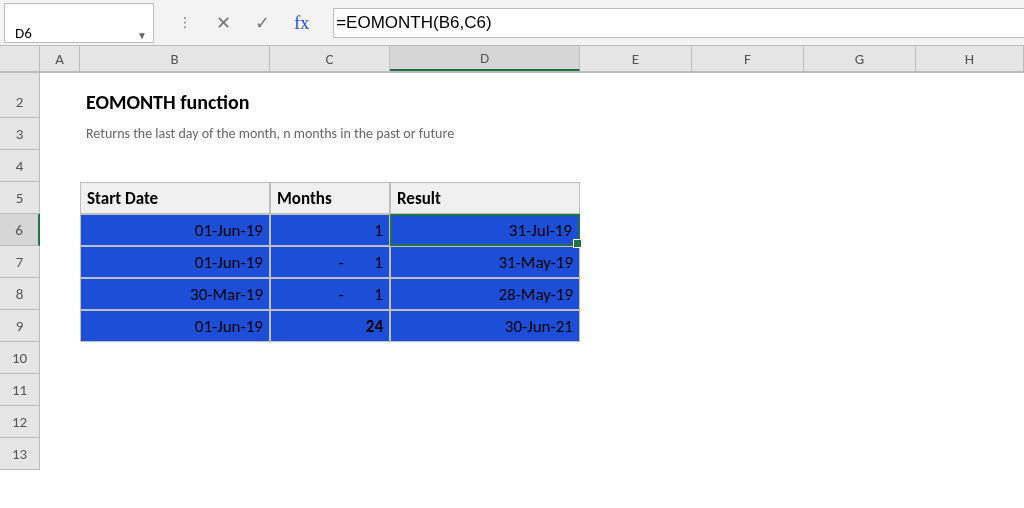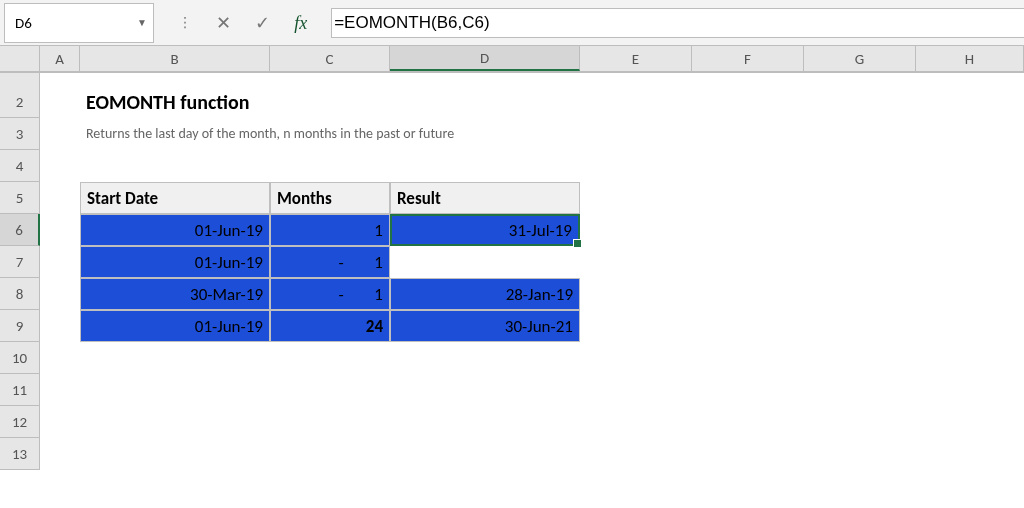--- a/index.html
+++ b/index.html
@@ -22,29 +22,29 @@
     background:var(--formula-bar-bg);
     border-bottom:1px solid var(--header-border);
     display:flex;
     align-items:center;
     padding:0;
   }
   .name-box{
     width:150px;height:40px;
     background:#fff;
     border:1px solid var(--header-border);
-    display:flex;align-items:center;justify-content:space-between;
+    display:flex;align-items:flex-end;justify-content:space-between;
     padding:0 6px 0 10px;
     margin-left:4px;
     font-size:15px;
   }
   .name-box .dd{color:#666;font-size:10px;}
   .fb-icons{display:flex;align-items:center;gap:24px;padding:0 24px;color:#777;}
   .fb-icons span{font-size:18px;line-height:1;}
-  .fx-label{font-style:italic;font-family:"Times New Roman",serif;font-size:18px;color:#14532d;}
+  .fx-label{font-family:"Times New Roman",serif;font-size:18px;color:#1d4ed8;}
   .formula-input{
     flex:1;height:30px;border:none;background:#fff;
     border-left:1px solid var(--header-border);
     font-size:17px;
     border-top:1px solid var(--header-border);
     border-bottom:1px solid var(--header-border);
   }
 
   
   .sheet{position:relative;}
@@ -194,32 +194,33 @@
       <div class="cell cF ghost"></div>
       <div class="cell cG ghost"></div>
       <div class="cell cH ghost"></div>
     </div>
 
     <div class="row">
       <div class="row-h">7</div>
       <div class="cell cA ghost"></div>
       <div class="cell cB td right">01-Jun-19</div>
       <div class="cell cC td right" style="white-space:pre;">-        1</div>
+      <div class="cell cD td right">31-May-19</div>
       <div class="cell cE ghost"></div>
       <div class="cell cF ghost"></div>
       <div class="cell cG ghost"></div>
       <div class="cell cH ghost"></div>
     </div>
 
     <div class="row">
       <div class="row-h">8</div>
       <div class="cell cA ghost"></div>
       <div class="cell cB td right">30-Mar-19</div>
       <div class="cell cC td right" style="white-space:pre;">-        1</div>
-      <div class="cell cD td right">28-Jan-19</div>
+      <div class="cell cD td right">28-May-19</div>
       <div class="cell cE ghost"></div>
       <div class="cell cF ghost"></div>
       <div class="cell cG ghost"></div>
       <div class="cell cH ghost"></div>
     </div>
 
     <div class="row">
       <div class="row-h">9</div>
       <div class="cell cA ghost"></div>
       <div class="cell cB td right">01-Jun-19</div>

